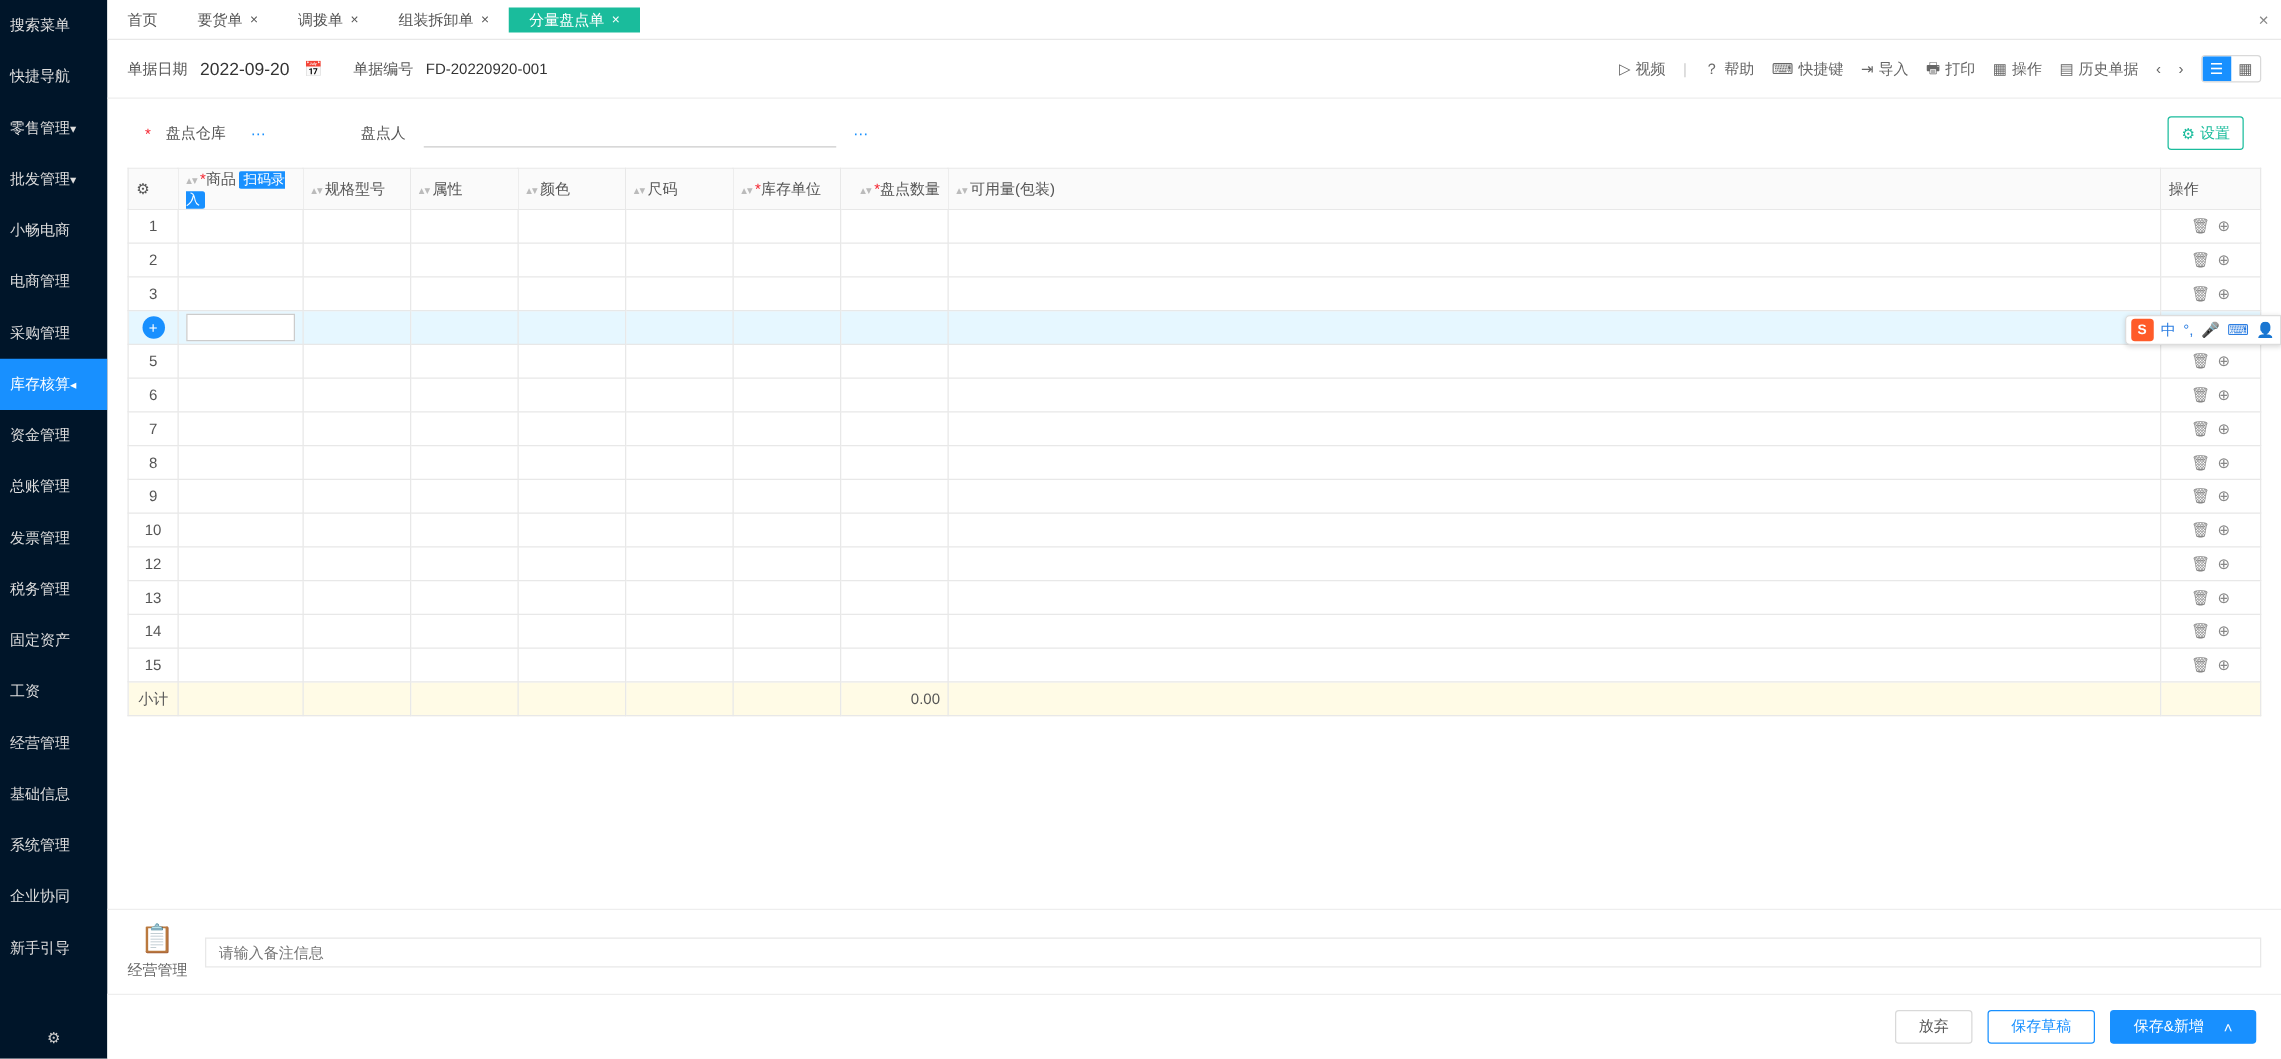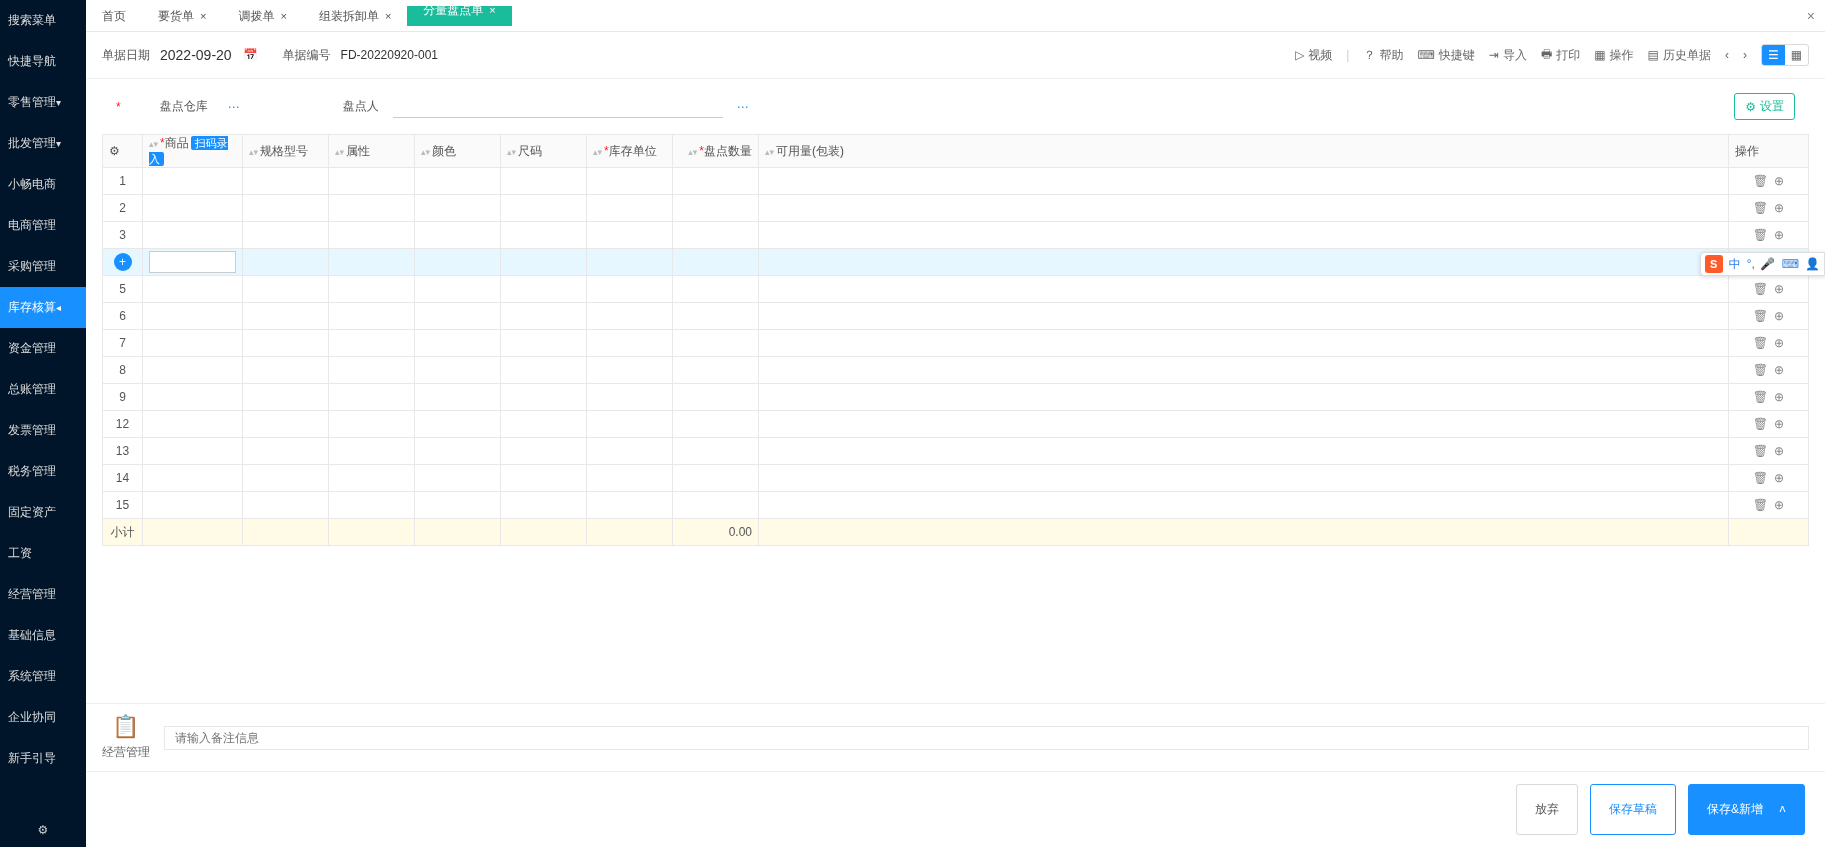--- a/index.html
+++ b/index.html
@@ -12,40 +12,40 @@
 .sidebar-item.active { background: #1890ff; color: #fff; }
 .sidebar-item .arrow { font-size: 10px; }
 .sidebar-footer { margin-top: auto; padding: 10px; text-align: center; color: #ccc; font-size: 14px; }
 
 
 .main { flex: 1; display: flex; flex-direction: column; background: #fff; min-width: 0; }
 
 
 .tabs { display: flex; align-items: center; border-bottom: 1px solid #e8e8e8; height: 32px; background: #fff; }
 .tab { padding: 0 16px; height: 20px; line-height: 32px; cursor: pointer; color: #555; display: flex; align-items: center; gap: 6px; }
-.tab.active { background: #1abc9c; color: #fff; align-items: flex-end; }
+.tab.active { background: #1abc9c; color: #fff; }
 .tab .close { font-size: 11px; }
 .tabs-close-all { margin-left: auto; padding: 0 10px; cursor: pointer; color: #888; font-size: 14px; }
 
 
 .toolbar { display: flex; align-items: center; padding: 12px 16px; gap: 10px; border-bottom: 1px solid #eee; color: #333; }
 .toolbar .lbl { color: #555; }
 .toolbar .date-val { color: #333; font-size: 14px; margin-right: 2px; }
 .toolbar .date-icon { color: #1abc9c; margin-right: 14px; }
 .toolbar-right { margin-left: auto; display: flex; align-items: center; gap: 14px; color: #666; }
 .toolbar-right .tbtn { display: inline-flex; align-items: center; gap: 4px; cursor: pointer; }
 .toolbar-right .sep { color: #ccc; }
 .view-toggle { display: inline-flex; border: 1px solid #d9d9d9; border-radius: 3px; overflow: hidden; }
 .view-toggle span { padding: 3px 6px; cursor: pointer; }
 .view-toggle span.active { background: #1890ff; color: #fff; }
 
 
 .filters { display: flex; align-items: center; padding: 14px 30px; gap: 8px; }
 .filters .req { color: #f5222d; margin-right: 4px; }
-.filters .flabel { color: #555; margin-right: 6px; margin-left: 27px; }
+.filters .flabel { color: #555; margin-right: 6px; }
 .filters .finput { border: none; border-bottom: 1px solid #1890ff; width: 330px; padding: 4px 2px; outline: none; }
 .filters .finput2 { border: none; border-bottom: 1px solid #ccc; width: 330px; padding: 4px 2px; outline: none; }
 .filters .dots { color: #1890ff; cursor: pointer; margin-left: 6px; }
 .filters .gap { width: 60px; }
 .settings-btn { margin-left: auto; border: 1px solid #1abc9c; color: #1abc9c; padding: 4px 10px; border-radius: 3px; cursor: pointer; display: inline-flex; align-items: center; gap: 4px; }
 
 
 .table-wrap { padding: 0 16px; flex: 1; overflow: auto; }
 table.grid { width: 100%; border-collapse: collapse; table-layout: fixed; }
 table.grid th, table.grid td { border: 1px solid #e8e8e8; height: 27px; padding: 0 6px; color: #555; background: #fff; }
@@ -62,21 +62,21 @@
 .cell-input { width:100%; height:22px; border:1px solid #ccc; outline:none; padding:0 2px; }
 
 
 .remarks { display: flex; align-items: center; padding: 10px 16px; gap: 14px; border-top: 1px solid #eee; margin-top: 6px; }
 .remarks-icon-wrap { display:flex; flex-direction:column; align-items:center; gap:4px; color:#666; }
 .remarks-icon { color: #1abc9c; font-size: 22px; }
 .remarks-input { flex: 1; border: 1px solid #e8e8e8; padding: 4px 10px; color: #701a75; outline:none; }
 
 
 .footer { display: flex; justify-content: flex-end; align-items: center; gap: 12px; padding: 12px 20px; border-top: 1px solid #eee; background: #fff; }
-.btn { padding: 16px 18px; border-radius: 3px; cursor: pointer; border: 1px solid #d9d9d9; background: #fff; color: #555; }
+.btn { padding: 4px 18px; border-radius: 3px; cursor: pointer; border: 1px solid #d9d9d9; background: #fff; color: #555; }
 .btn.primary-outline { border-color: #1890ff; color: #1890ff; }
 .btn.primary { background: #1890ff; border-color: #1890ff; color: #fff; display:inline-flex; align-items:center; gap:16px; }
 
 
 .ime { position: fixed; right: 0; top: 252px; display:flex; align-items:center; background:#fff; border:1px solid #ddd; border-radius:4px 0 0 4px; padding:2px 4px; gap:6px; box-shadow:0 1px 4px rgba(0,0,0,.15); }
 .ime .s { background:#ff5b29; color:#fff; width:18px; height:18px; border-radius:3px; display:inline-flex; align-items:center; justify-content:center; font-weight:bold; font-size:11px; }
 .ime span { color:#2b7de1; cursor:pointer; }
 </style>
 </head>
 <body>
@@ -339,20 +339,32 @@
               <td></td>
               <td></td>
               <td></td>
               <td></td>
               <td></td>
               <td></td>
               <td></td>
               <td class="col-act"><span class="act-icon">🗑</span><span class="act-icon">⊕</span></td>
             </tr>
             <tr>
+              <td class="col-num">10</td>
+              <td></td>
+              <td></td>
+              <td></td>
+              <td></td>
+              <td></td>
+              <td></td>
+              <td></td>
+              <td></td>
+              <td class="col-act"><span class="act-icon">🗑</span><span class="act-icon">⊕</span></td>
+            </tr>
+            <tr>
               <td class="col-num">12</td>
               <td></td>
               <td></td>
               <td></td>
               <td></td>
               <td></td>
               <td></td>
               <td></td>
               <td></td>
               <td class="col-act"><span class="act-icon">🗑</span><span class="act-icon">⊕</span></td>

